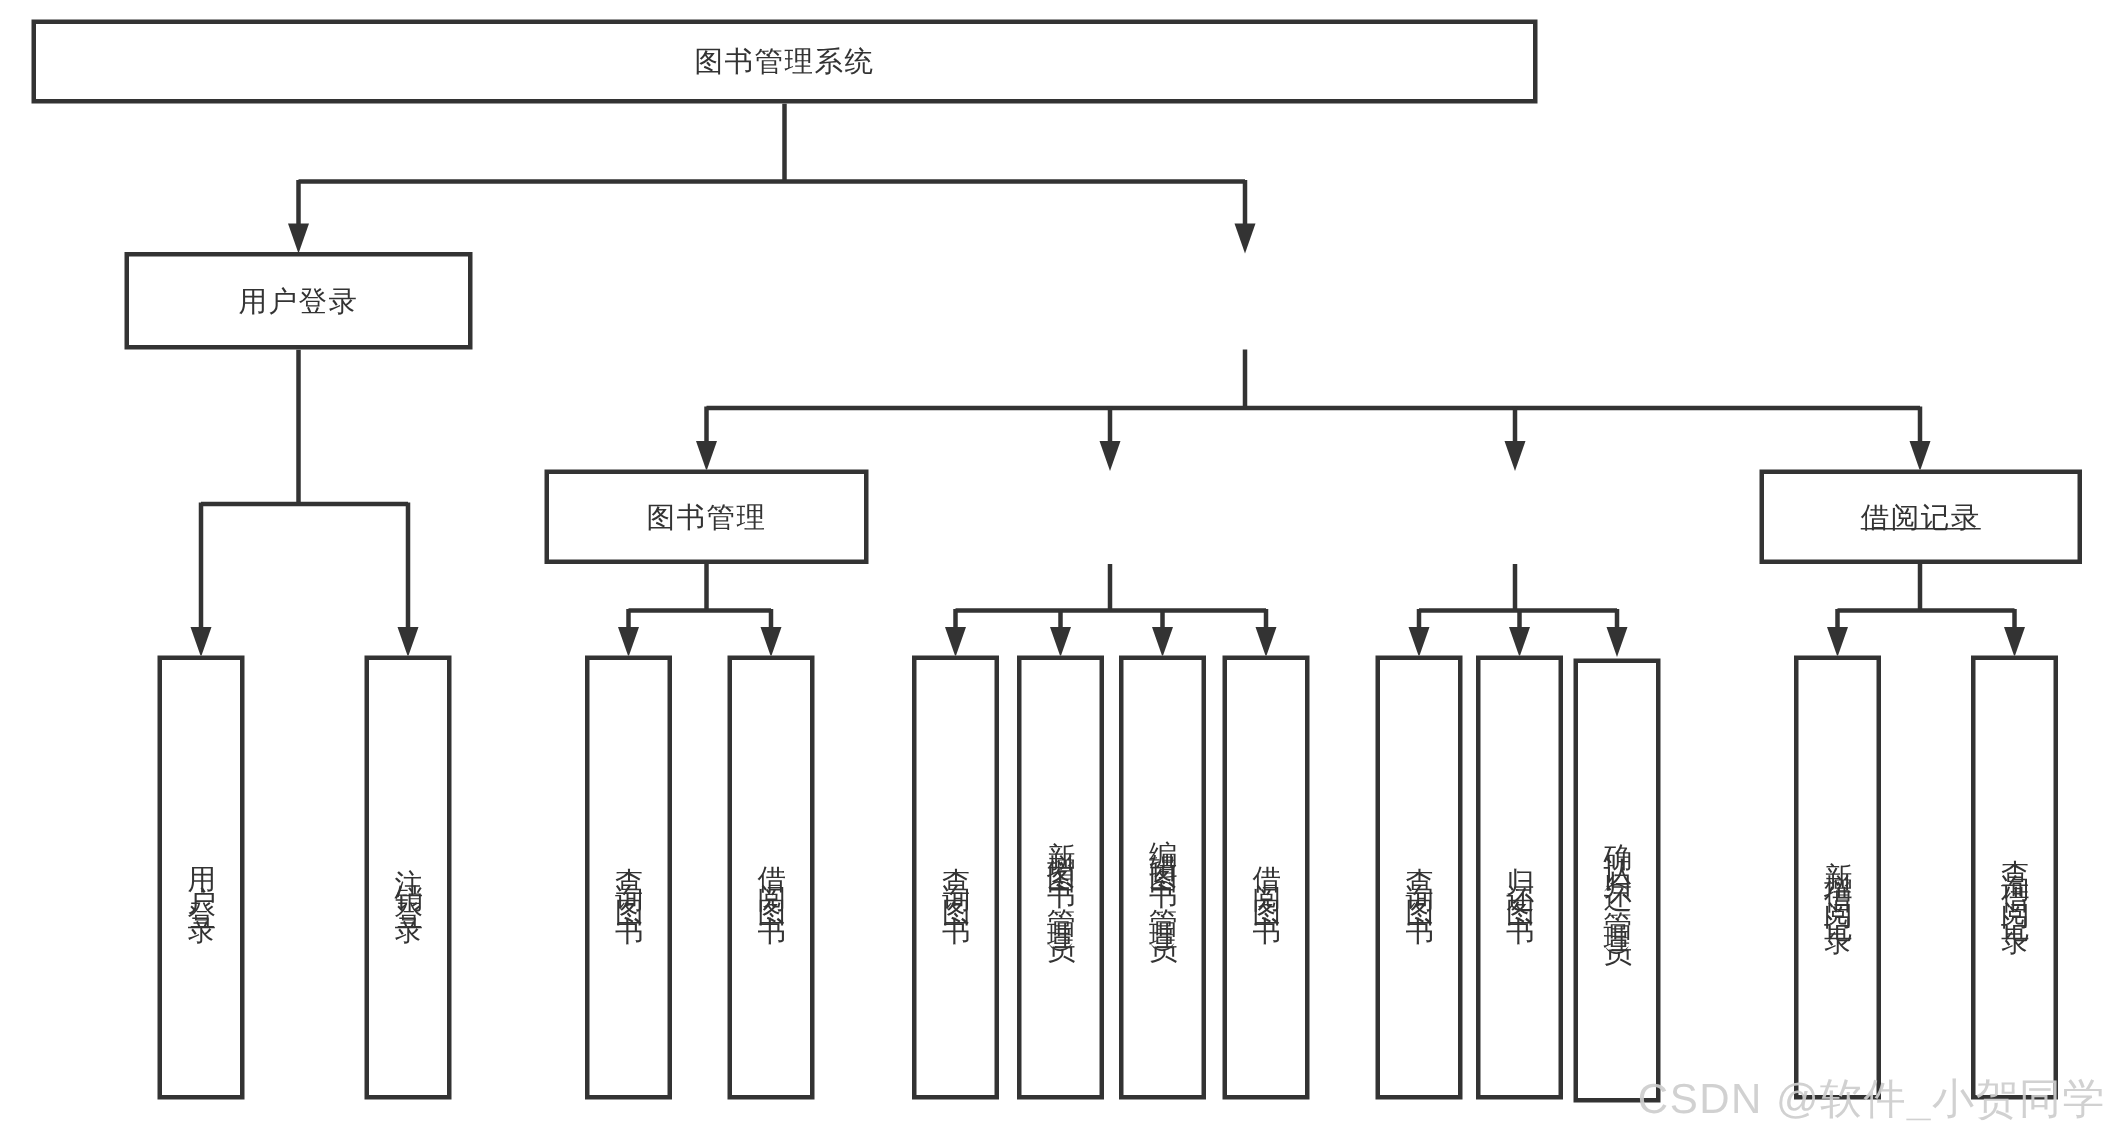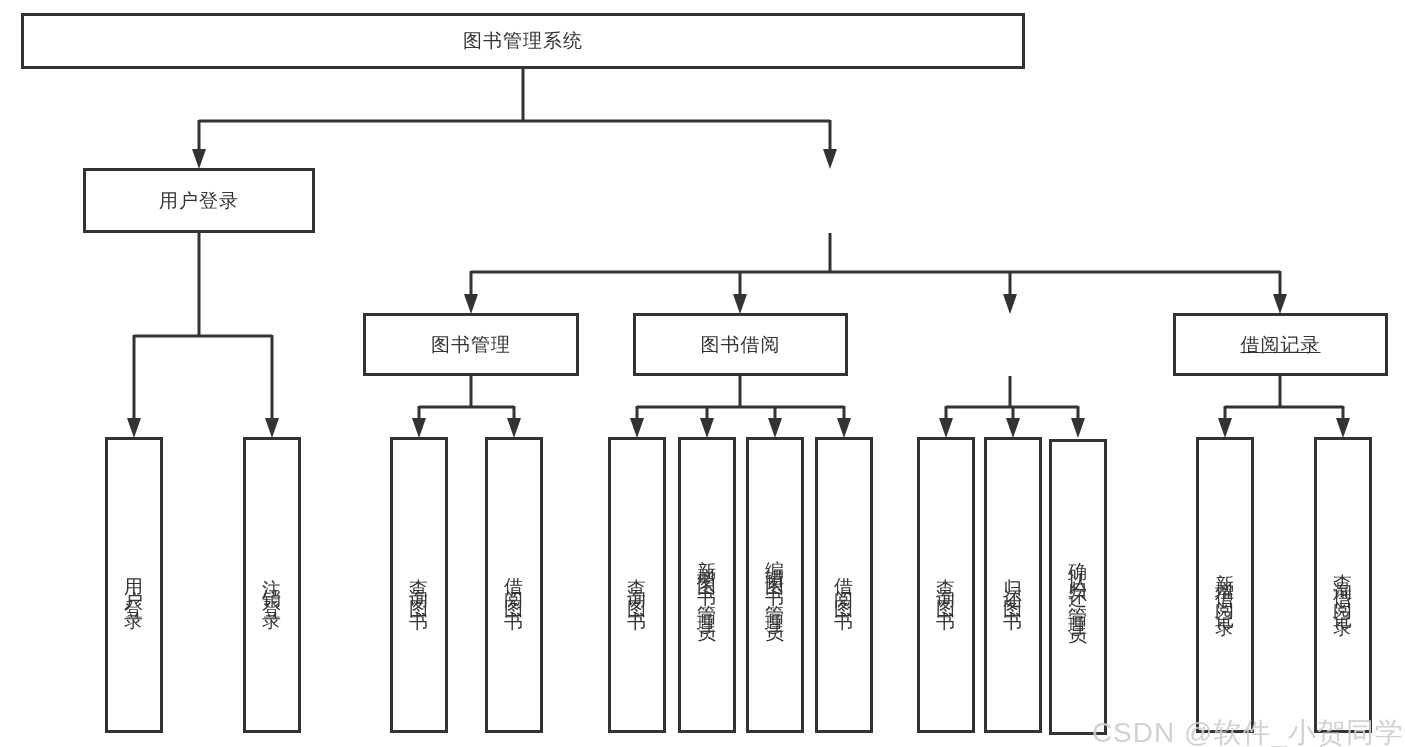--- a/index.html
+++ b/index.html
@@ -133,21 +133,20 @@
       <polygon points="1218,418 1232,418 1225,438"></polygon>
       <polygon points="1336,418 1350,418 1343,438"></polygon>
     </g>
   </svg>
 
   <div class="node h" style="left:21px; top:13px; width:1004px; height:56px;">图书管理系统</div>
 
   <div class="node h" style="left:83px; top:168px; width:232px; height:65px;">用户登录</div>
 
   <div class="node h" style="left:363px; top:313px; width:216px; height:63px;">图书管理</div>
-  <div class="node h" style="left:633px; top:313px; width:215px; height:63px;">图书借阅</div>
   <div class="node h" style="left:1173px; top:313px; width:215px; height:63px;text-decoration:underline;">借阅记录</div>
 
   <div class="node v" style="left:105px; top:437px; width:58px; height:296px;">
     <span>用户登录</span>
   </div>
   <div class="node v" style="left:243px; top:437px; width:58px; height:296px;">
     <span>注销登录</span>
   </div>
 
   <div class="node v" style="left:390px; top:437px; width:58px; height:296px;">

